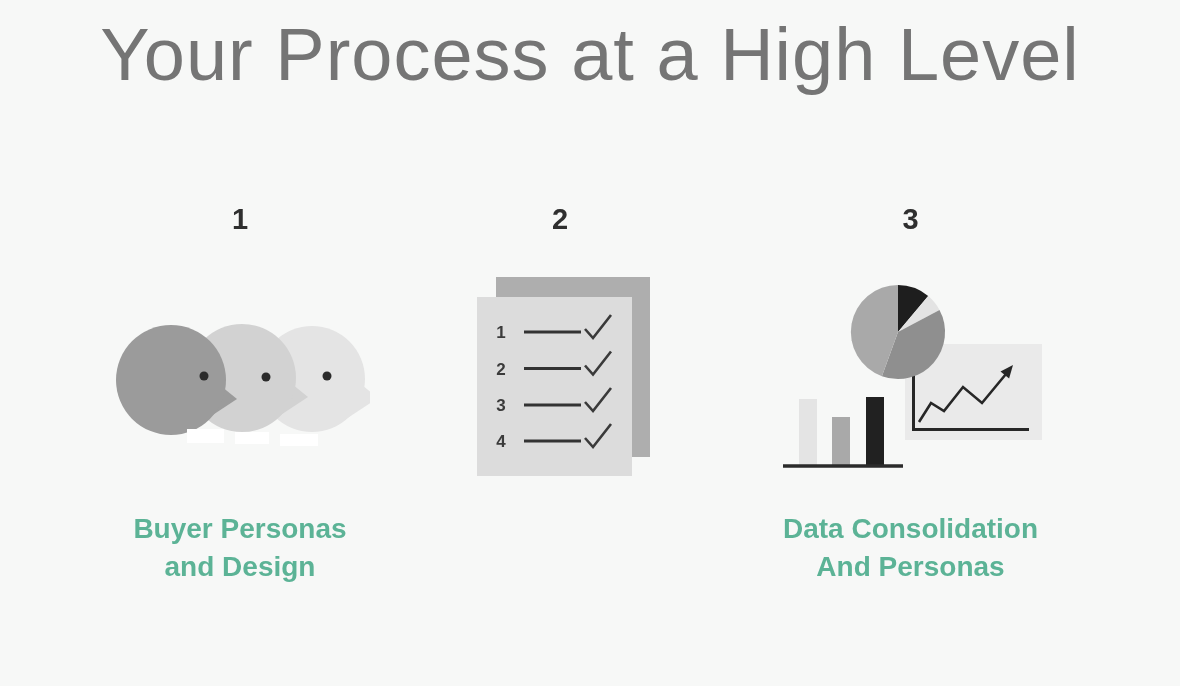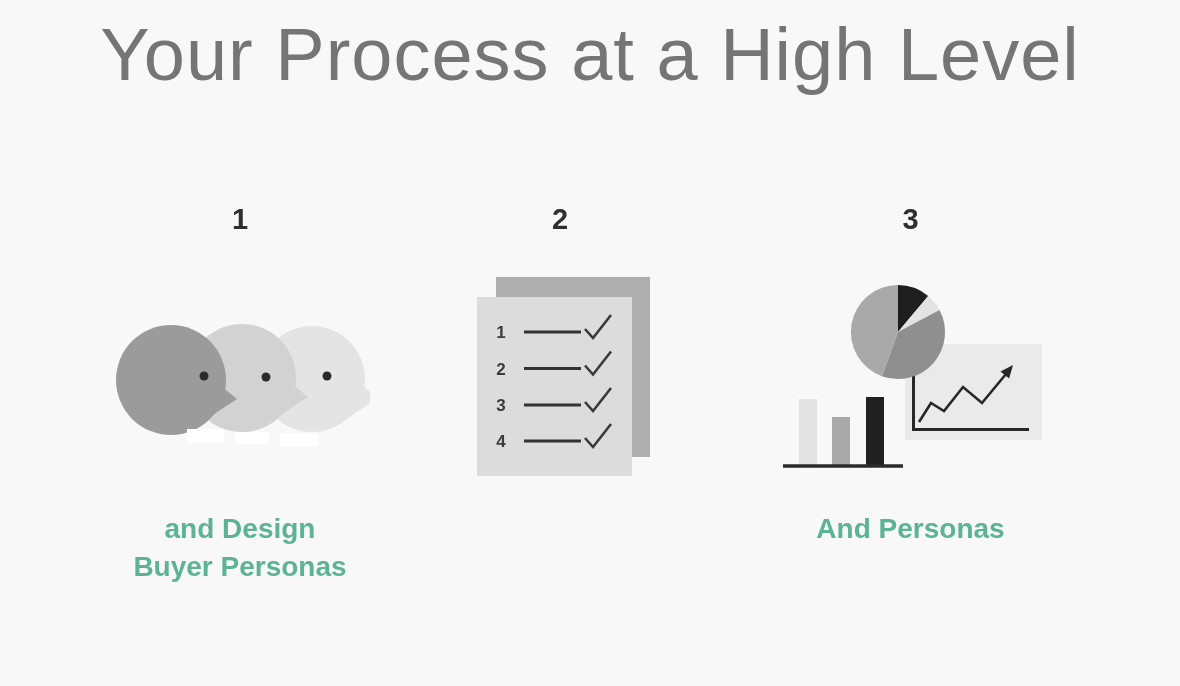--- a/index.html
+++ b/index.html
@@ -95,22 +95,22 @@
       <rect x="77" y="179" width="37" height="14" fill="#ffffff"></rect>
       <rect x="125" y="182" width="34" height="12" fill="#ffffff"></rect>
       <rect x="170" y="184" width="38" height="12" fill="#ffffff"></rect>
 
       <circle cx="94" cy="126" r="4.5" fill="#2b2b2b"></circle>
       <circle cx="156" cy="127" r="4.5" fill="#2b2b2b"></circle>
       <circle cx="217" cy="126" r="4.5" fill="#2b2b2b"></circle>
     </svg>
 
     <div class="step-label">
+      <div>Buyer Personas</div>
       <div>and Design</div>
-      <div>Buyer Personas</div>
     </div>
   </div>
 
   <div class="step step-2">
     <div class="step-number">2</div>
 
     <svg class="icon icon-checklist" width="200" height="210" viewBox="0 0 200 210" xmlns="http://www.w3.org/2000/svg">
 
       <rect x="26" y="7" width="154" height="180" fill="#aeaeae"></rect>
 
@@ -158,17 +158,18 @@
 
       <g>
         <path d="M128,77 L128,30 A47,47 0 0 1 158.2,41 Z" fill="#1e1e1e"></path>
         <path d="M128,77 L158.2,41 A47,47 0 0 1 169.5,54.9 Z" fill="#e3e3e3"></path>
         <path d="M128,77 L169.5,54.9 A47,47 0 0 1 111.9,121.2 Z" fill="#8f8f8f"></path>
         <path d="M128,77 L111.9,121.2 A47,47 0 0 1 128,30 Z" fill="#a9a9a9"></path>
       </g>
     </svg>
 
     <div class="step-label">
+      <div>Data Consolidation</div>
       <div>And Personas</div>
     </div>
   </div>
 
 </div>
 
 </body></html>

